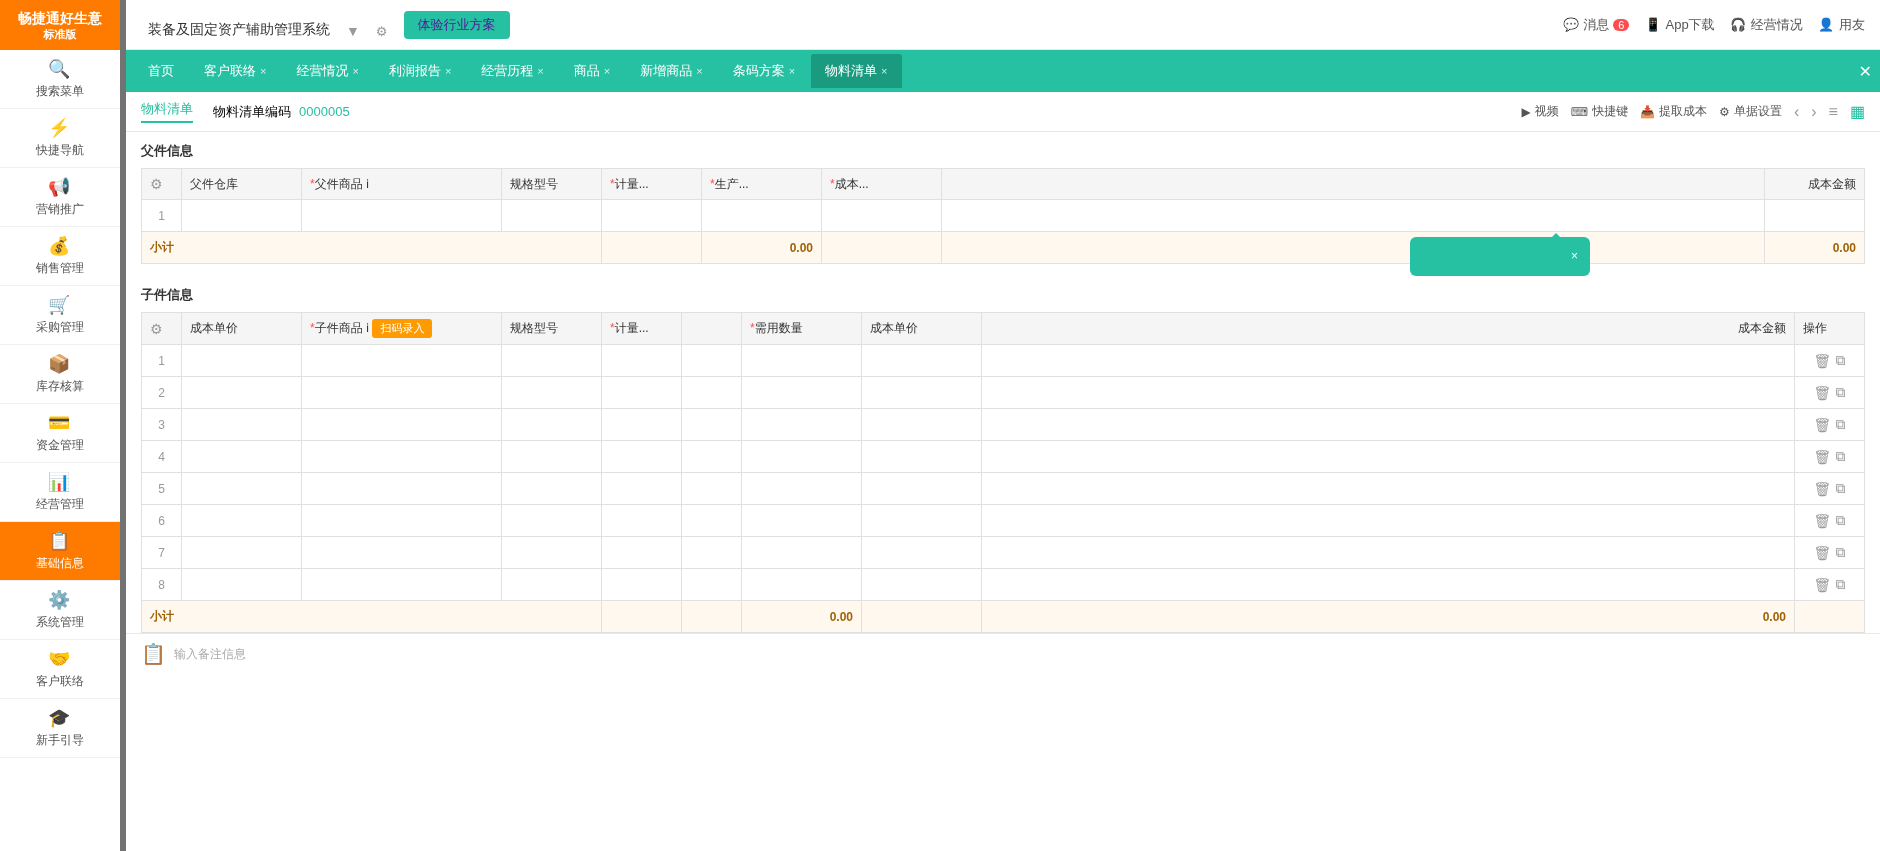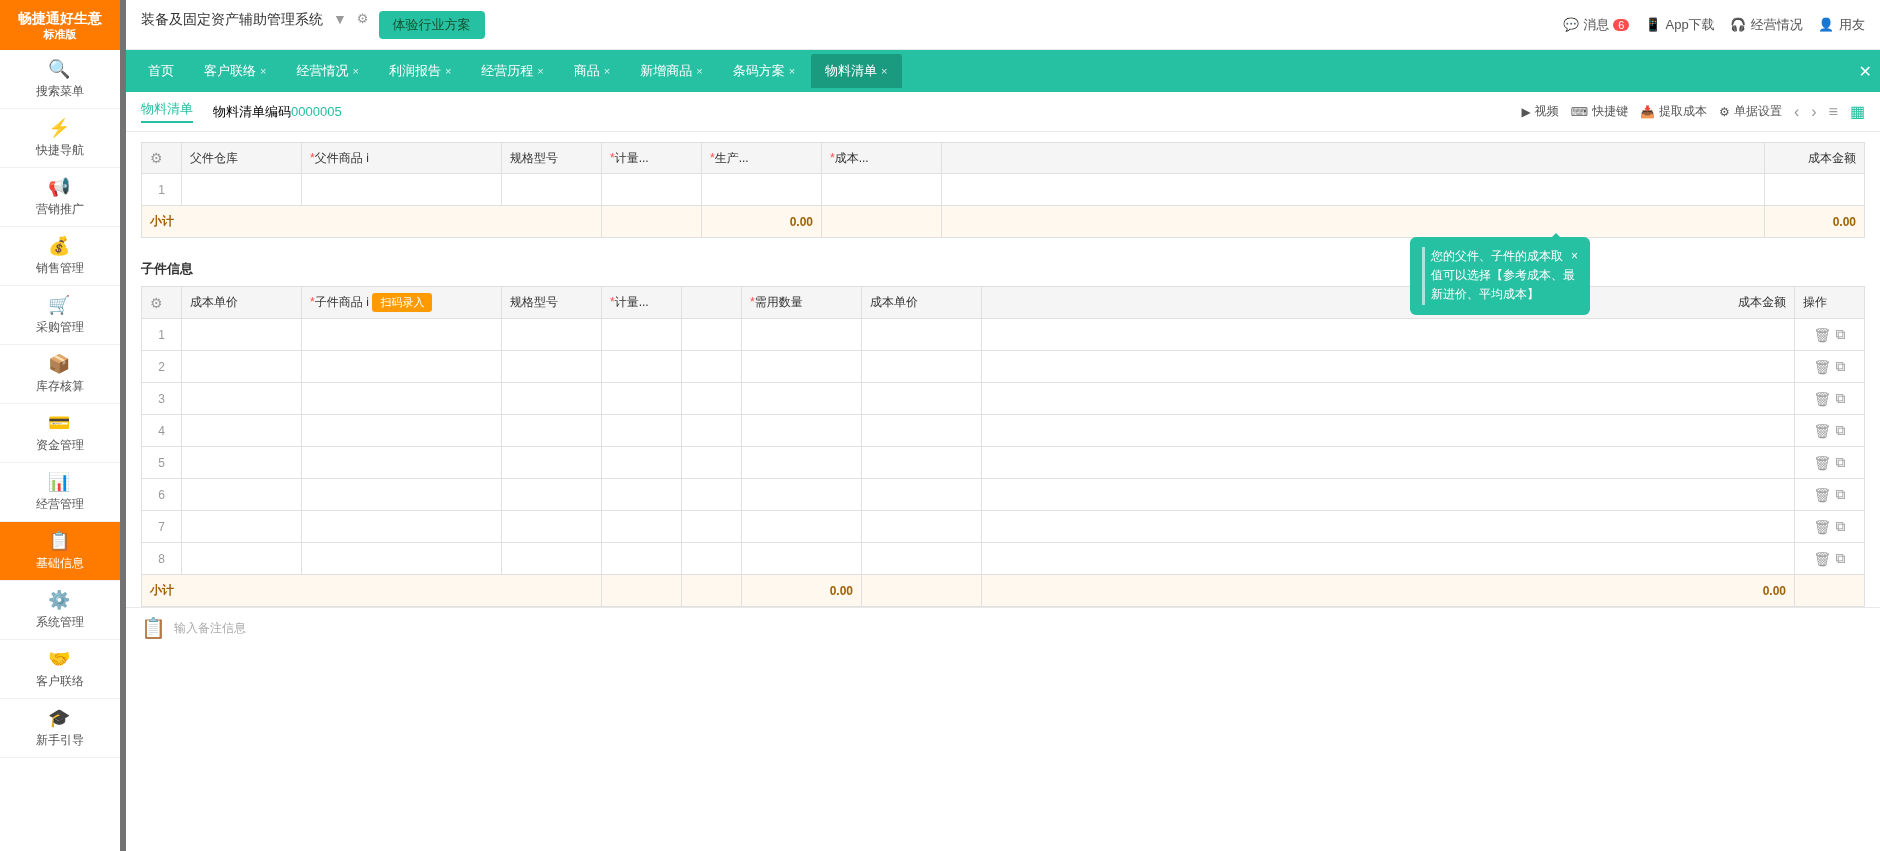--- a/index.html
+++ b/index.html
@@ -55,30 +55,31 @@
       border-bottom: 1px solid #e8e8e8;
       height: 50px;
       display: flex;
       align-items: center;
       justify-content: space-between;
       padding: 0 15px;
       flex-shrink: 0;
     }
     .header-left {
       display: flex;
-      align-items: flex-start;
-      gap: 10px;
+      align-items: flex-end;
+      gap: 16px;
+      margin-left: 7px;
     }
     .system-title {
       color: #333;
       font-size: 14px;
     }
     .header-btn {
       background: #26c0a2;
-      color: #14532d;
+      color: #4c1d95;
       border: none;
       border-radius: 4px;
       padding: 5px 14px;
       cursor: pointer;
       font-size: 13px;
     }
     .header-right {
       display: flex;
       align-items: center;
       gap: 16px;
@@ -156,20 +157,21 @@
       cursor: pointer;
       padding-bottom: 3px;
     }
     .sub-header-tab.active {
       color: #26c0a2;
       border-bottom: 2px solid #26c0a2;
     }
     .sub-header-code {
       display: flex;
       align-items: center;
+      gap: 8px;
       font-size: 13px;
     }
     .sub-header-right {
       margin-left: auto;
       display: flex;
       align-items: center;
       gap: 12px;
       font-size: 12px;
       color: #555;
     }
@@ -473,24 +475,24 @@
           </div>
           <span style="cursor:pointer;color:#999;font-size:16px;">‹</span>
           <span style="cursor:pointer;color:#999;font-size:16px;">›</span>
           <span style="cursor:pointer;color:#999;font-size:16px;">≡</span>
           <span style="cursor:pointer;color:#26c0a2;font-size:16px;">▦</span>
         </div>
       </div>
 
       <div class="tooltip-box">
         <span class="tooltip-close">×</span>
-        <div class="tooltip-border">您的父件、子件的成本取值可以选择【参考成本、最新进价、平均成本】</div>
       </div>
 
       <div class="section">
+        <div class="section-title">父件信息</div>
         <table class="data-table">
           <thead>
             <tr>
               <th class="th-settings"><span class="settings-icon">⚙</span></th>
               <th style="width:120px;">父件仓库</th>
               <th style="width:200px;"><span class="required">*</span>父件商品 ℹ</th>
               <th style="width:100px;">规格型号</th>
               <th style="width:100px;"><span class="required">*</span>计量...</th>
               <th style="width:120px;"><span class="required">*</span>生产...</th>
               <th style="width:120px;"><span class="required">*</span>成本...</th>

